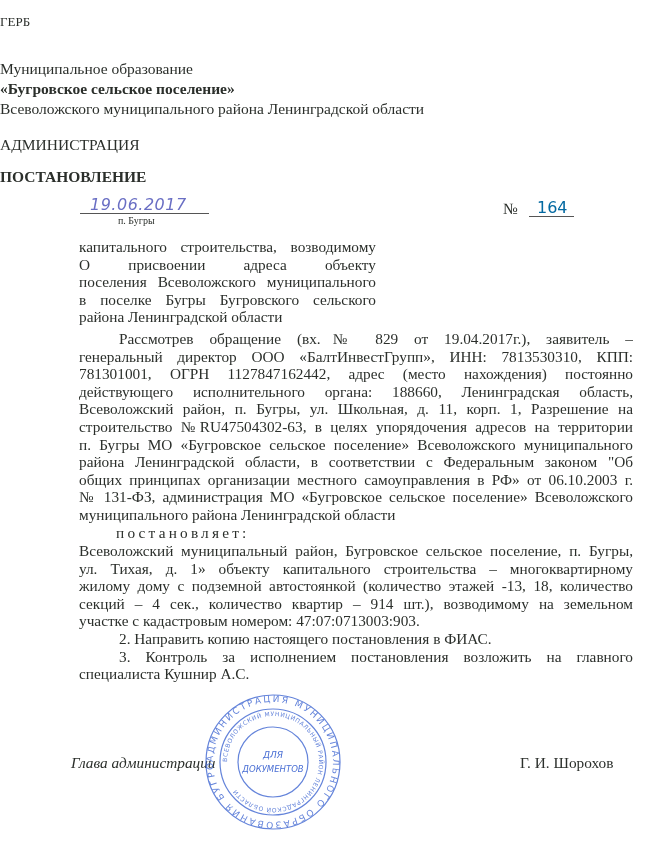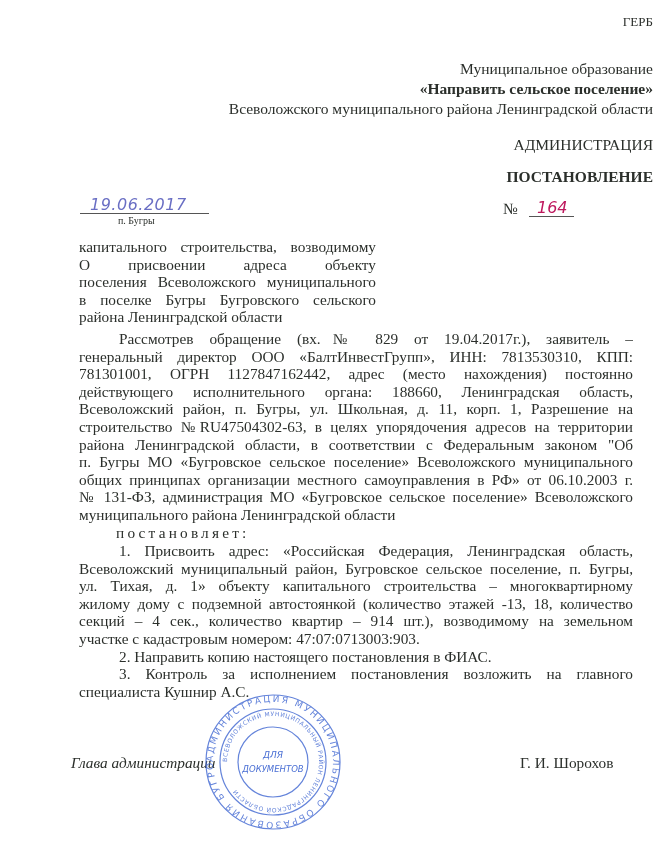--- a/index.html
+++ b/index.html
@@ -1,34 +1,34 @@
 <!DOCTYPE html>
 <html><head>
   <meta charset="utf-8">
   <style>
     html, body { margin: 0; padding: 0; background: #ffffff; }
     body { width: 653px; height: 852px; position: relative; overflow: hidden;
            font-family: "Liberation Serif", "DejaVu Serif", serif; color: #2b2f2b; }
     .abs { position: absolute; }
-    .center { left: 0; width: 653px; text-align: right; }
+    .center { left: 0; width: 653px; text-align: left; }
     .gerb { top: 14px; font-size: 13px; }
     .h1 { top: 60px; font-size: 15.5px; }
     .h2 { top: 80px; font-size: 15.5px; font-weight: bold; }
     .h3 { top: 100px; font-size: 15.5px; }
     .admin { top: 136px; font-size: 15.5px; font-weight: normal; }
     .post { top: 168px; font-size: 15.5px; font-weight: bold; }
 
     .date-line { left: 80px; top: 213px; width: 129px; border-bottom: 1px solid #555; height: 0; }
     .date-hand { left: 90px; top: 195px; font-size: 16px; font-style: italic; color: #6a6fc4;
                  font-family: "DejaVu Sans", sans-serif; letter-spacing: 0.5px; }
     .place { left: 98px; top: 215px; font-size: 10px; margin-left: 20px; }
 
     .num-sign { left: 503px; top: 200px; font-size: 15.5px; }
     .num-line { left: 529px; top: 216px; width: 45px; border-bottom: 1px solid #555; height: 0; }
-    .num-hand { left: 537px; top: 198px; font-size: 16px; font-style: italic; color: #be185d;
+    .num-hand { left: 537px; top: 198px; font-size: 16px; color: #0369a1;
                 font-family: "DejaVu Sans", sans-serif; }
 
     .subject { left: 79px; top: 238px; width: 297px; font-size: 15.3px; line-height: 17.6px;
                text-align: justify; }
     .subject span.line { display: block; text-align: justify; text-align-last: justify; }
     .subject span.line.last { text-align-last: left; }
 
     .para { left: 79px; width: 554px; font-size: 15.3px; line-height: 17.6px; }
     .para .line { display: block; text-align: justify; text-align-last: justify; white-space: nowrap; }
     .para .line.last { text-align-last: left; }
@@ -40,21 +40,21 @@
     .sign-left { left: 71px; top: 754px; font-size: 15.3px; font-style: italic; }
     .sign-right { left: 520px; top: 754px; font-size: 15.3px; }
 
     .stamp { left: 203px; top: 692px; width: 140px; height: 140px; }
   </style>
 </head>
 <body>
 
 <div class="abs center gerb">ГЕРБ</div>
 <div class="abs center h1">Муниципальное образование</div>
-<div class="abs center h2">«Направить сельское поселение»</div>
+<div class="abs center h2">«Бугровское сельское поселение»</div>
 <div class="abs center h3">Всеволожского муниципального района Ленинградской области</div>
 <div class="abs center admin">АДМИНИСТРАЦИЯ</div>
 <div class="abs center post">ПОСТАНОВЛЕНИЕ</div>
 
 <div class="abs date-hand">19.06.2017</div>
 <div class="abs date-line"></div>
 <div class="abs place">п. Бугры</div>
 
 <div class="abs num-sign">№</div>
 <div class="abs num-hand">164</div>
@@ -68,30 +68,29 @@
   <span class="line last">района Ленинградской области</span>
 </div>
 
 <div class="abs para body-para">
   <span class="line indent">Рассмотрев обращение (вх.№ 829 от 19.04.2017г.), заявитель –</span>
   <span class="line">генеральный директор ООО «БалтИнвестГрупп», ИНН: 7813530310, КПП:</span>
   <span class="line">781301001, ОГРН 1127847162442,  адрес (место нахождения) постоянно</span>
   <span class="line">действующего исполнительного органа: 188660, Ленинградская область,</span>
   <span class="line">Всеволожский район, п. Бугры, ул. Школьная, д. 11, корп. 1, Разрешение на</span>
   <span class="line">строительство №RU47504302-63, в целях упорядочения адресов на территории</span>
+  <span class="line">п. Бугры МО «Бугровское сельское поселение» Всеволожского муниципального</span>
   <span class="line">района Ленинградской области, в соответствии с Федеральным законом "Об</span>
-  <span class="line">п. Бугры МО «Бугровское сельское поселение» Всеволожского муниципального</span>
   <span class="line">общих принципах организации местного самоуправления в РФ» от 06.10.2003 г.</span>
   <span class="line">№ 131-ФЗ, администрация МО «Бугровское сельское поселение» Всеволожского</span>
   <span class="line last">муниципального района Ленинградской области</span>
   <span class="line last decree">постановляет:</span>
 </div>
 
 <div class="abs para items">
-  <span class="line indent">1. Присвоить адрес: «Российская Федерация, Ленинградская область,</span>
   <span class="line">Всеволожский муниципальный район, Бугровское сельское поселение, п. Бугры,</span>
   <span class="line">ул. Тихая, д. 1» объекту капитального строительства – многоквартирному</span>
   <span class="line">жилому дому  с подземной автостоянкой (количество этажей -13, 18, количество</span>
   <span class="line">секций – 4 сек., количество квартир – 914 шт.), возводимому на земельном</span>
   <span class="line last">участке с кадастровым номером: 47:07:0713003:903.</span>
   <span class="line last indent">2. Направить копию настоящего постановления в ФИАС.</span>
   <span class="line indent">3. Контроль за исполнением постановления возложить на главного</span>
   <span class="line last">специалиста Кушнир А.С.</span>
 </div>
 

